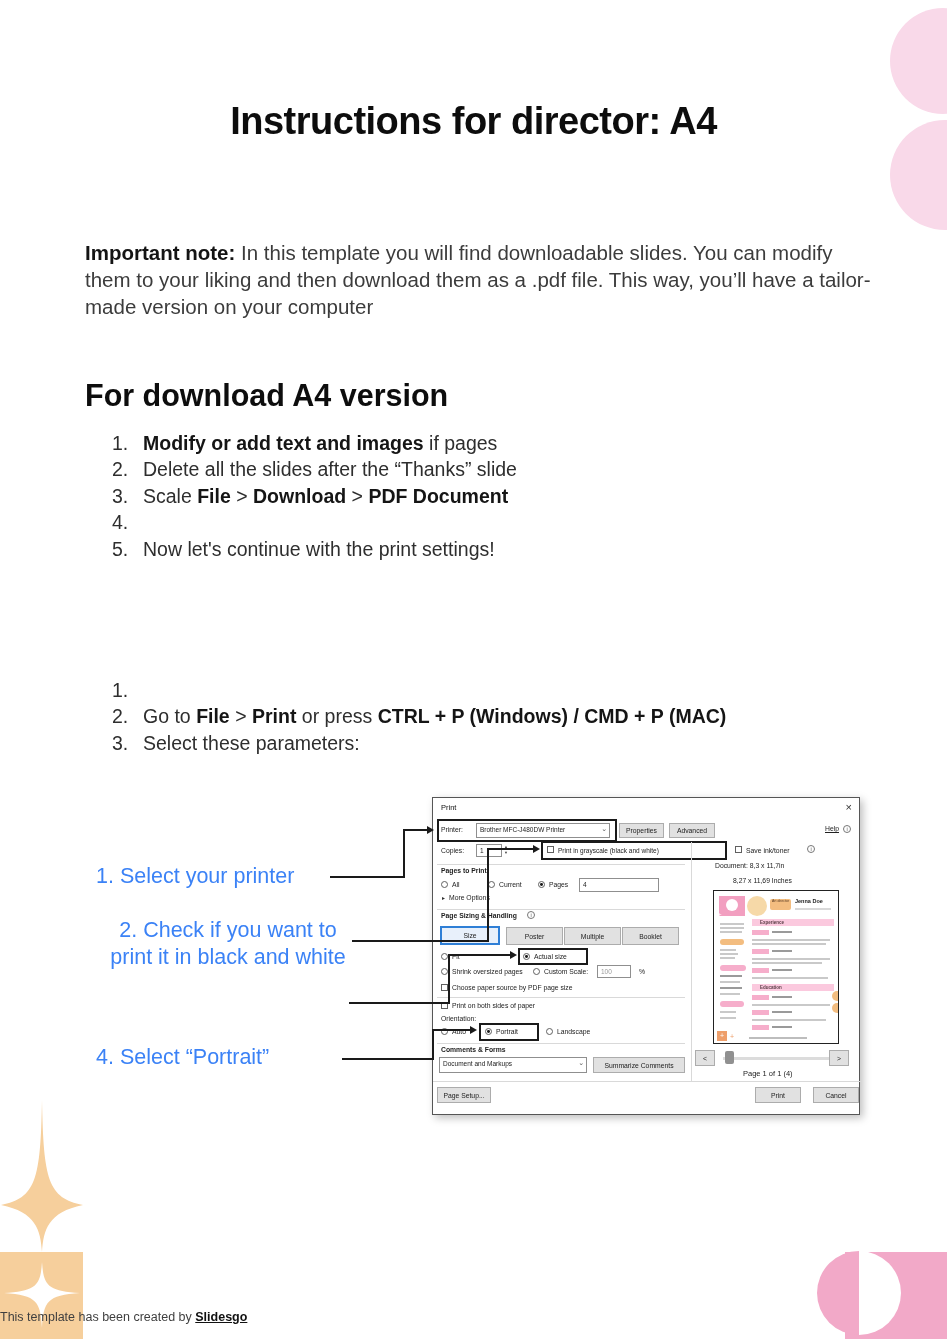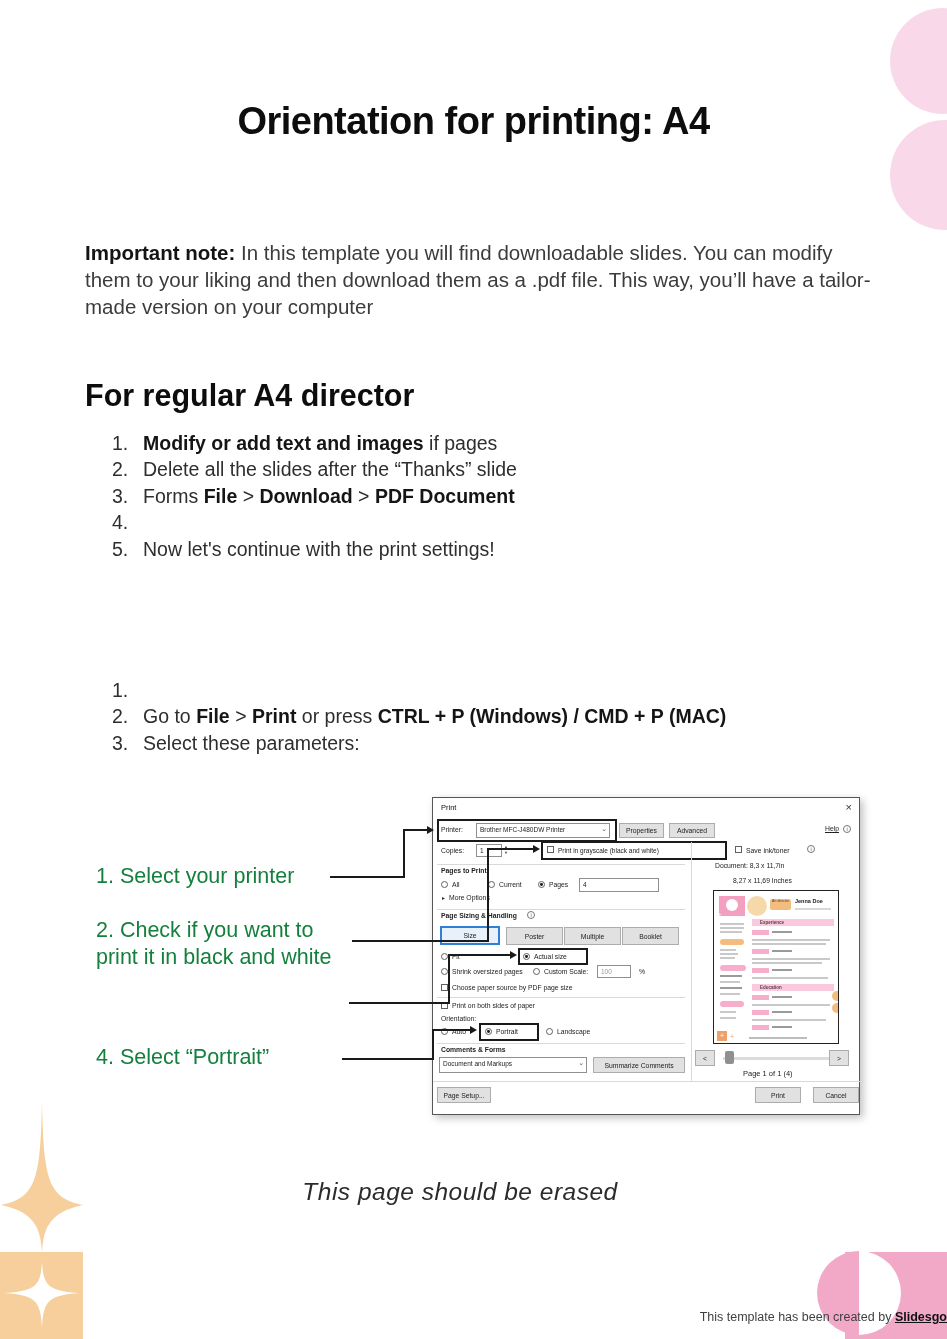--- a/index.html
+++ b/index.html
@@ -21,26 +21,26 @@
   .h2.regular { top:378px; }
   .h2.acrobat { top:626px; }
   .ol { position:absolute; left:112px; list-style:none; }
   .ol.list1 { top:430px; }
   .ol.list2 { top:677px; }
   .ol li { display:flex; font-size:19.5px; line-height:26.4px; color:#2e2e2e; }
   .ol .num { width:31px; flex:0 0 31px; color:#2e2e2e; }
   .ol .b { font-weight:bold; color:#151515; }
   .erase-note { position:absolute; top:1178px; left:0; width:920px; text-align:center;
                 font-style:italic; font-size:24.5px; color:#2b2b2b; letter-spacing:0.5px; }
-  .footer { position:absolute; top:1310px; left:0; width:947px; text-align:right;
+  .footer { position:absolute; top:1310px; left:0; width:947px; text-align:left;
             font-size:12.5px; color:#3f3f3f; }
   .footer .brand { font-weight:bold; color:#111; text-decoration:underline; }
 
   
-  .ann { position:absolute; left:96px; font-size:21.5px; line-height:27px; color:#15803d; }
+  .ann { position:absolute; left:96px; font-size:21.5px; line-height:27px; color:#3b82f6;text-align:center; }
   .ann1 { top:863px; } .ann2 { top:917px; width:264px; } .ann3 { top:991px; } .ann4 { top:1044px; }
 
   
   .line { position:absolute; background:#1a1a1a; z-index:50; }
   .arr  { position:absolute; width:0; height:0; z-index:50;
           border-top:4px solid transparent; border-bottom:4px solid transparent;
           border-left:7px solid #1a1a1a; }
 
   
   .dialog { position:absolute; left:432px; top:797px; width:428px; height:318px;
@@ -90,39 +90,39 @@
     <rect x="0" y="157" width="83" height="88" fill="#f6cf9c"></rect>
     <path d="M42,167 C43.5,190 47,196 80,198 C47,200 43.5,207 42,233 C40.5,207 37,200 4,198 C37,196 40.5,190 42,167 Z" fill="#ffffff"></path>
   </svg>
 
   <svg class="decor-svg" style="left:810px; top:1245px;" width="137" height="94" viewBox="0 0 137 94">
     <rect x="35" y="7" width="102" height="87" fill="#f2a9c8"></rect>
     <path d="M49,6 A42,42 0 0 0 49,90 Z" fill="#f2a9c8"></path>
     <path d="M49,6 A42,42 0 0 1 49,90 Z" fill="#ffffff"></path>
   </svg>
 
-  <div class="doc-title">Orientation for printing: A4</div>
+  <div class="doc-title">Instructions for director: A4</div>
 
   <div class="note">
     <span class="lead">Important note:</span><span> In this template you will find downloadable slides. You can modify them to your liking and then download them as a .pdf file. This way, you’ll have a tailor-made version on your computer</span>
   </div>
 
-  <div class="h2 regular">For regular A4 director</div>
+  <div class="h2 regular">For download A4 version</div>
   <ol class="ol list1">
     <li>
         <span class="num">1.</span>
         <span><span class="b">Modify or add text and images</span><span> if pages</span></span>
       </li>
     <li>
         <span class="num">2.</span>
         <span><span>Delete all the slides after the “Thanks” slide</span></span>
       </li>
     <li>
         <span class="num">3.</span>
-        <span><span>Forms </span><span class="b">File</span><span> &gt; </span><span class="b">Download</span><span> &gt; </span><span class="b">PDF Document</span></span>
+        <span><span>Scale </span><span class="b">File</span><span> &gt; </span><span class="b">Download</span><span> &gt; </span><span class="b">PDF Document</span></span>
       </li>
     <li>
         <span class="num">4.</span>
       </li>
     <li>
         <span class="num">5.</span>
         <span><span>Now let's continue with the print settings!</span></span>
       </li>
   </ol>
 
@@ -315,18 +315,17 @@
     <div class="slider-thumb" style="left:292px; top:253px;"></div>
     <div class="btn" style="left:396px; top:252px; width:20px; height:16px;">&gt;</div>
     <div class="lbl" style="left:310px; top:271px; font-size:7.5px;">Page 1 of 1 (4)</div>
 
     <div class="sep-h" style="left:0; top:283px; width:428px;"></div>
     <div class="btn" style="left:4px; top:289px; width:54px; height:16px;">Page Setup...</div>
     <div class="btn" style="left:322px; top:289px; width:46px; height:16px;">Print</div>
     <div class="btn" style="left:380px; top:289px; width:46px; height:16px;">Cancel</div>
   </div>
 
-  <div class="erase-note">This page should be erased</div>
   <div class="footer">
     <span>This template has been created by </span><span class="brand">Slidesgo</span>
   </div>
 
 </div>
 
 </body></html>

